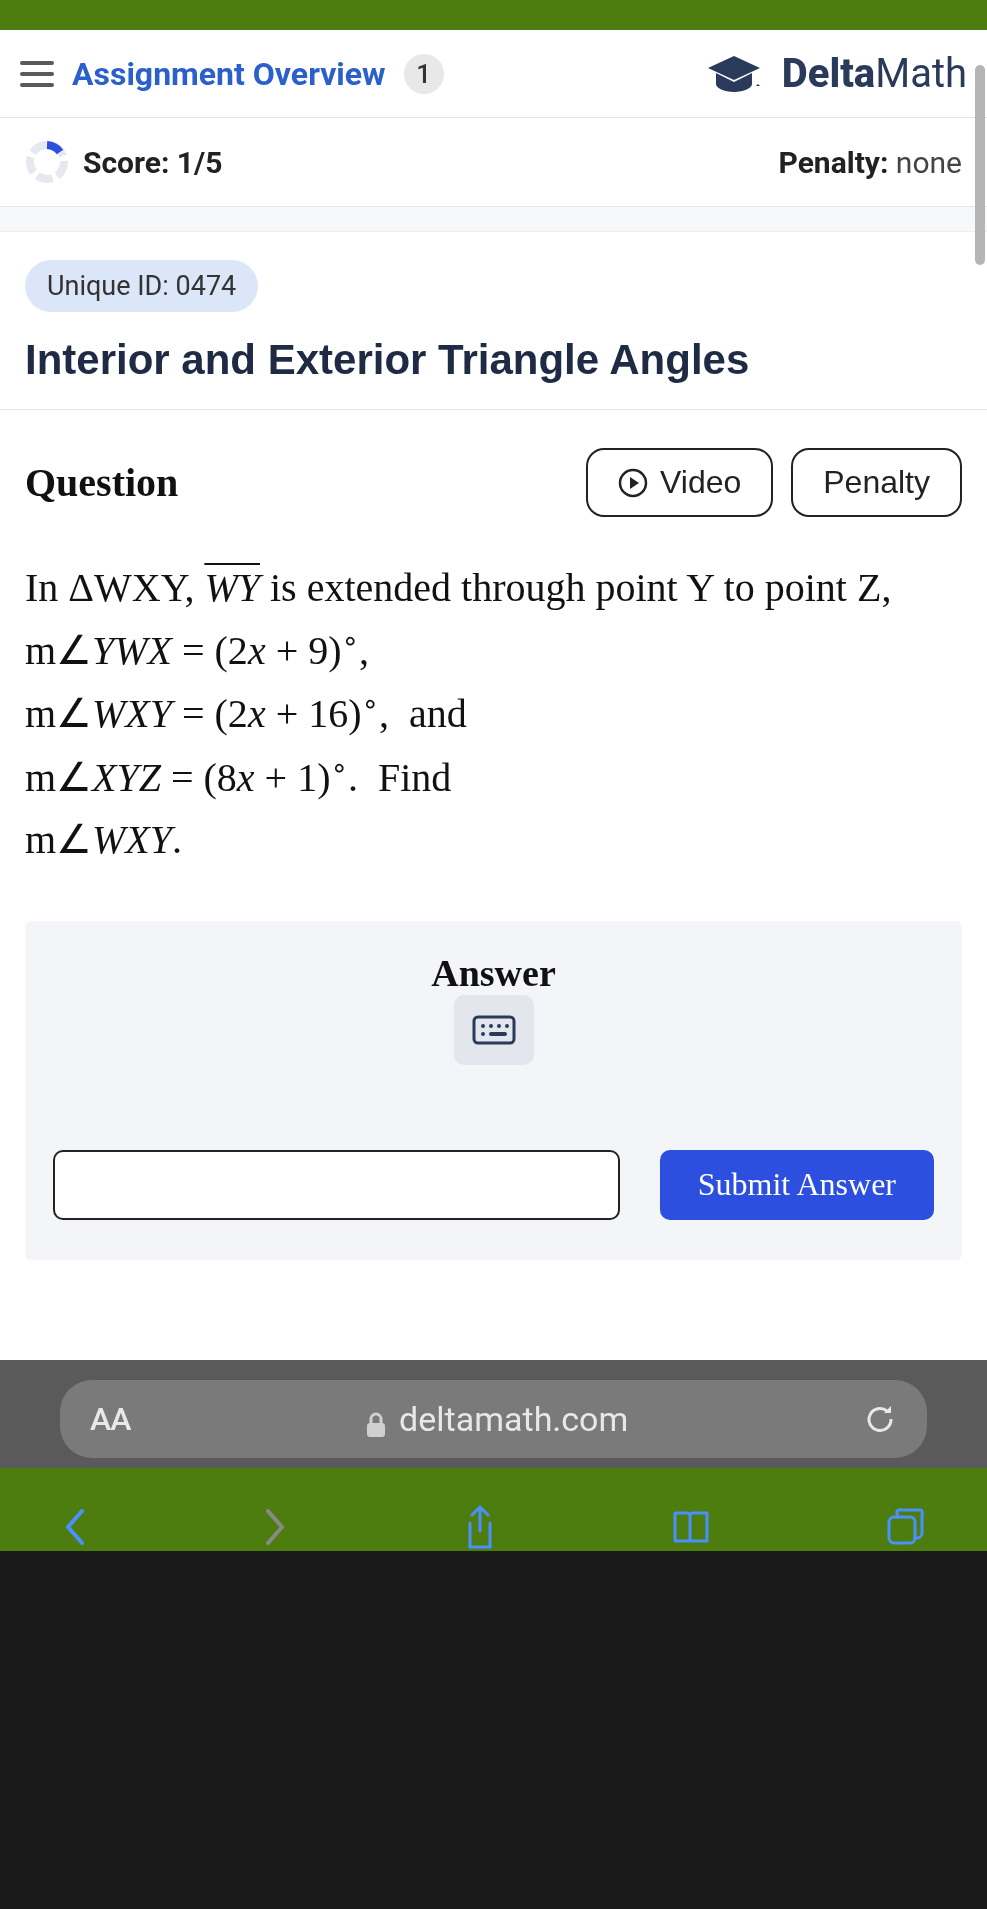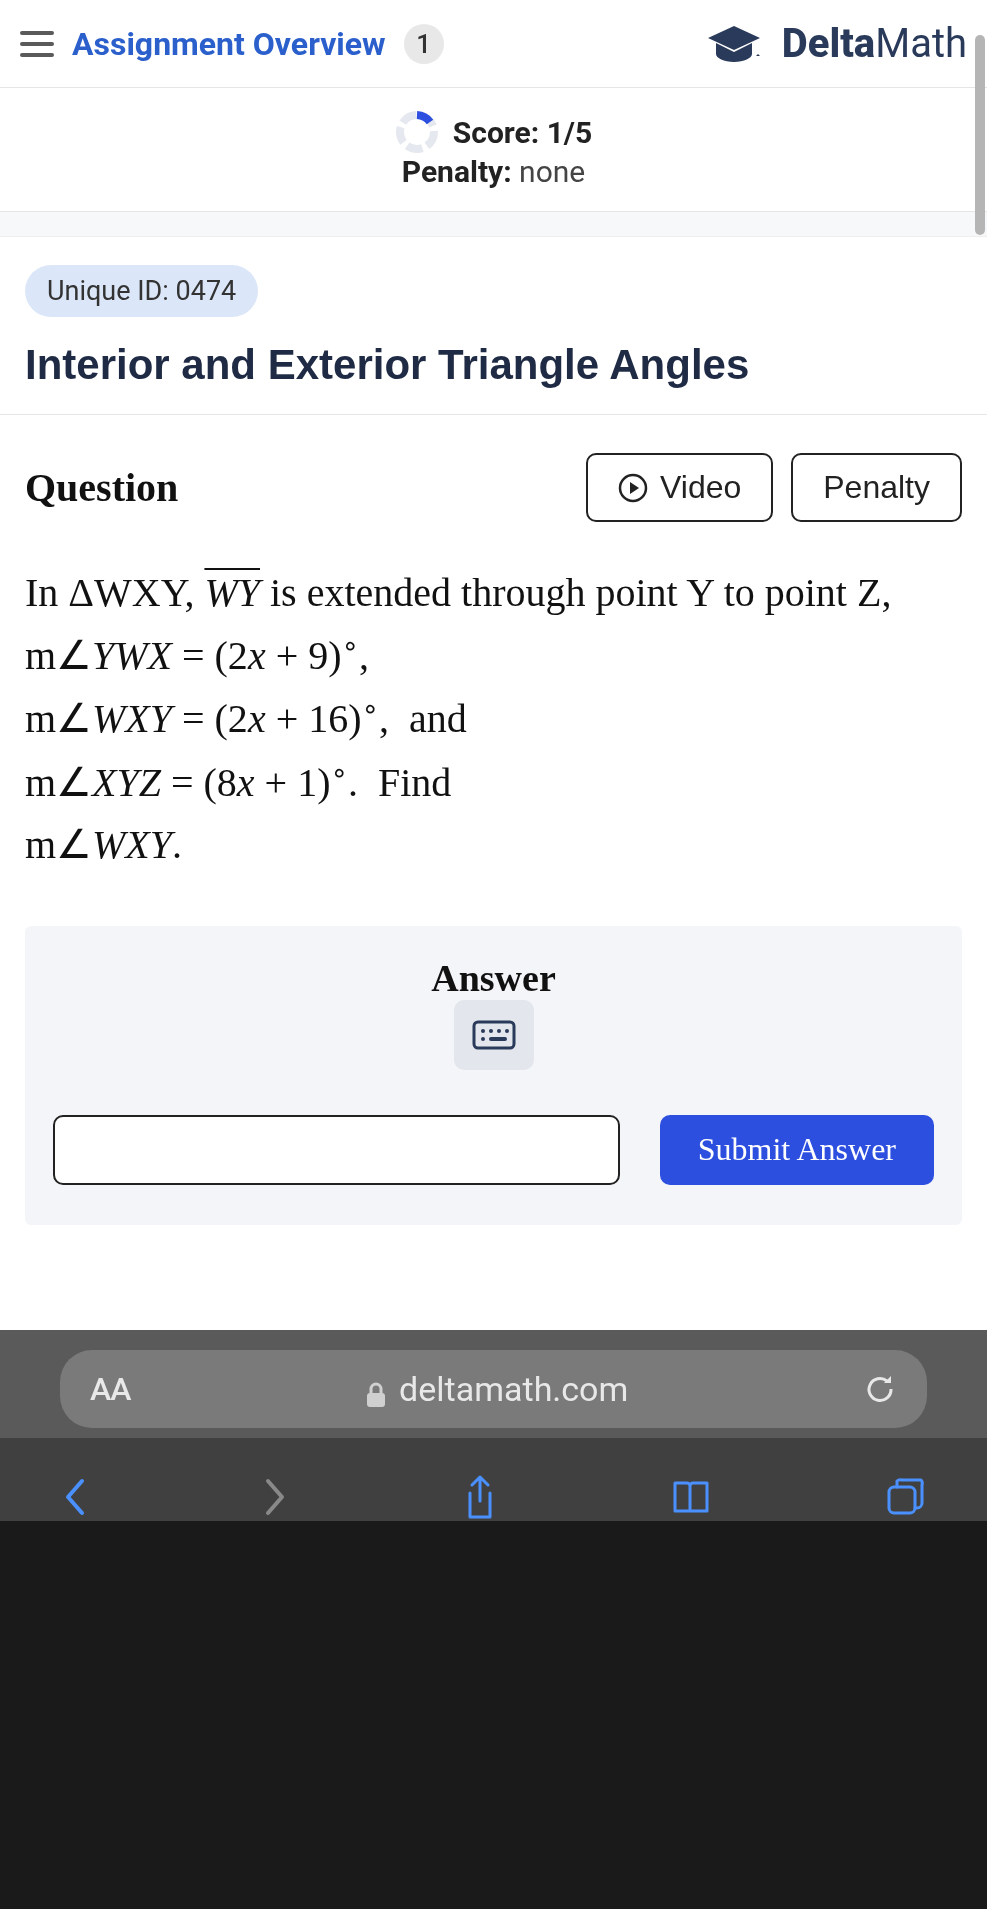--- a/index.html
+++ b/index.html
@@ -4,21 +4,22 @@
 <style>
 * { box-sizing: border-box; margin: 0; padding: 0; }
 body {
   font-family: -apple-system, BlinkMacSystemFont, 'Segoe UI', Roboto, sans-serif;
   background: #5a5a5a;
   width: 987px;
   height: 1909px;
   overflow: hidden;
 }
 .outer-frame {
-  background: #404040;
+  background: #4d7c0f;
+  padding-top: 30px;
   height: 100%;
 }
 .app-viewport {
   background: #fff;
   height: 1330px;
   position: relative;
   overflow: hidden;
 }
 .scrollbar {
   position: absolute;
@@ -79,21 +80,20 @@
   color: #2a3a5a;
 }
 .logo-text .bold { font-weight: 800; }
 .score-bar {
   display: flex;
   align-items: center;
   justify-content: space-between;
   padding: 22px 25px;
   border-top: 1px solid #e5e5e5;
   border-bottom: 1px solid #e5e5e5;
-  flex-direction: column;
 }
 .score-left {
   display: flex;
   align-items: center;
   gap: 14px;
 }
 .progress-ring {
   width: 44px;
   height: 44px;
 }
@@ -126,21 +126,21 @@
 .question-label {
   font-family: Georgia, serif;
   font-size: 40px;
   font-weight: 700;
   color: #111;
   margin-right: auto;
 }
 .outline-btn {
   border: 2px solid #222;
   background: #fff;
-  border-radius: 10px;
+  border-radius: 18px;
   padding: 14px 30px;
   font-size: 32px;
   color: #222;
   display: flex;
   align-items: center;
   gap: 12px;
   cursor: pointer;
 }
 .play-svg { flex-shrink: 0; }
 .question-body {
@@ -188,21 +188,21 @@
 }
 .attempt-text {
   font-family: Georgia, serif;
   font-size: 32px;
   color: #7a7f8a;
   margin-top: 12px;
 }
 .answer-row {
   display: flex;
   gap: 40px;
-  margin-top: 45px;
+  margin-top: 85px;
 }
 .answer-input {
   flex: 1;
   height: 70px;
   border: 2px solid #222;
   border-radius: 10px;
   font-size: 30px;
   padding: 0 16px;
   background: #fff;
 }

